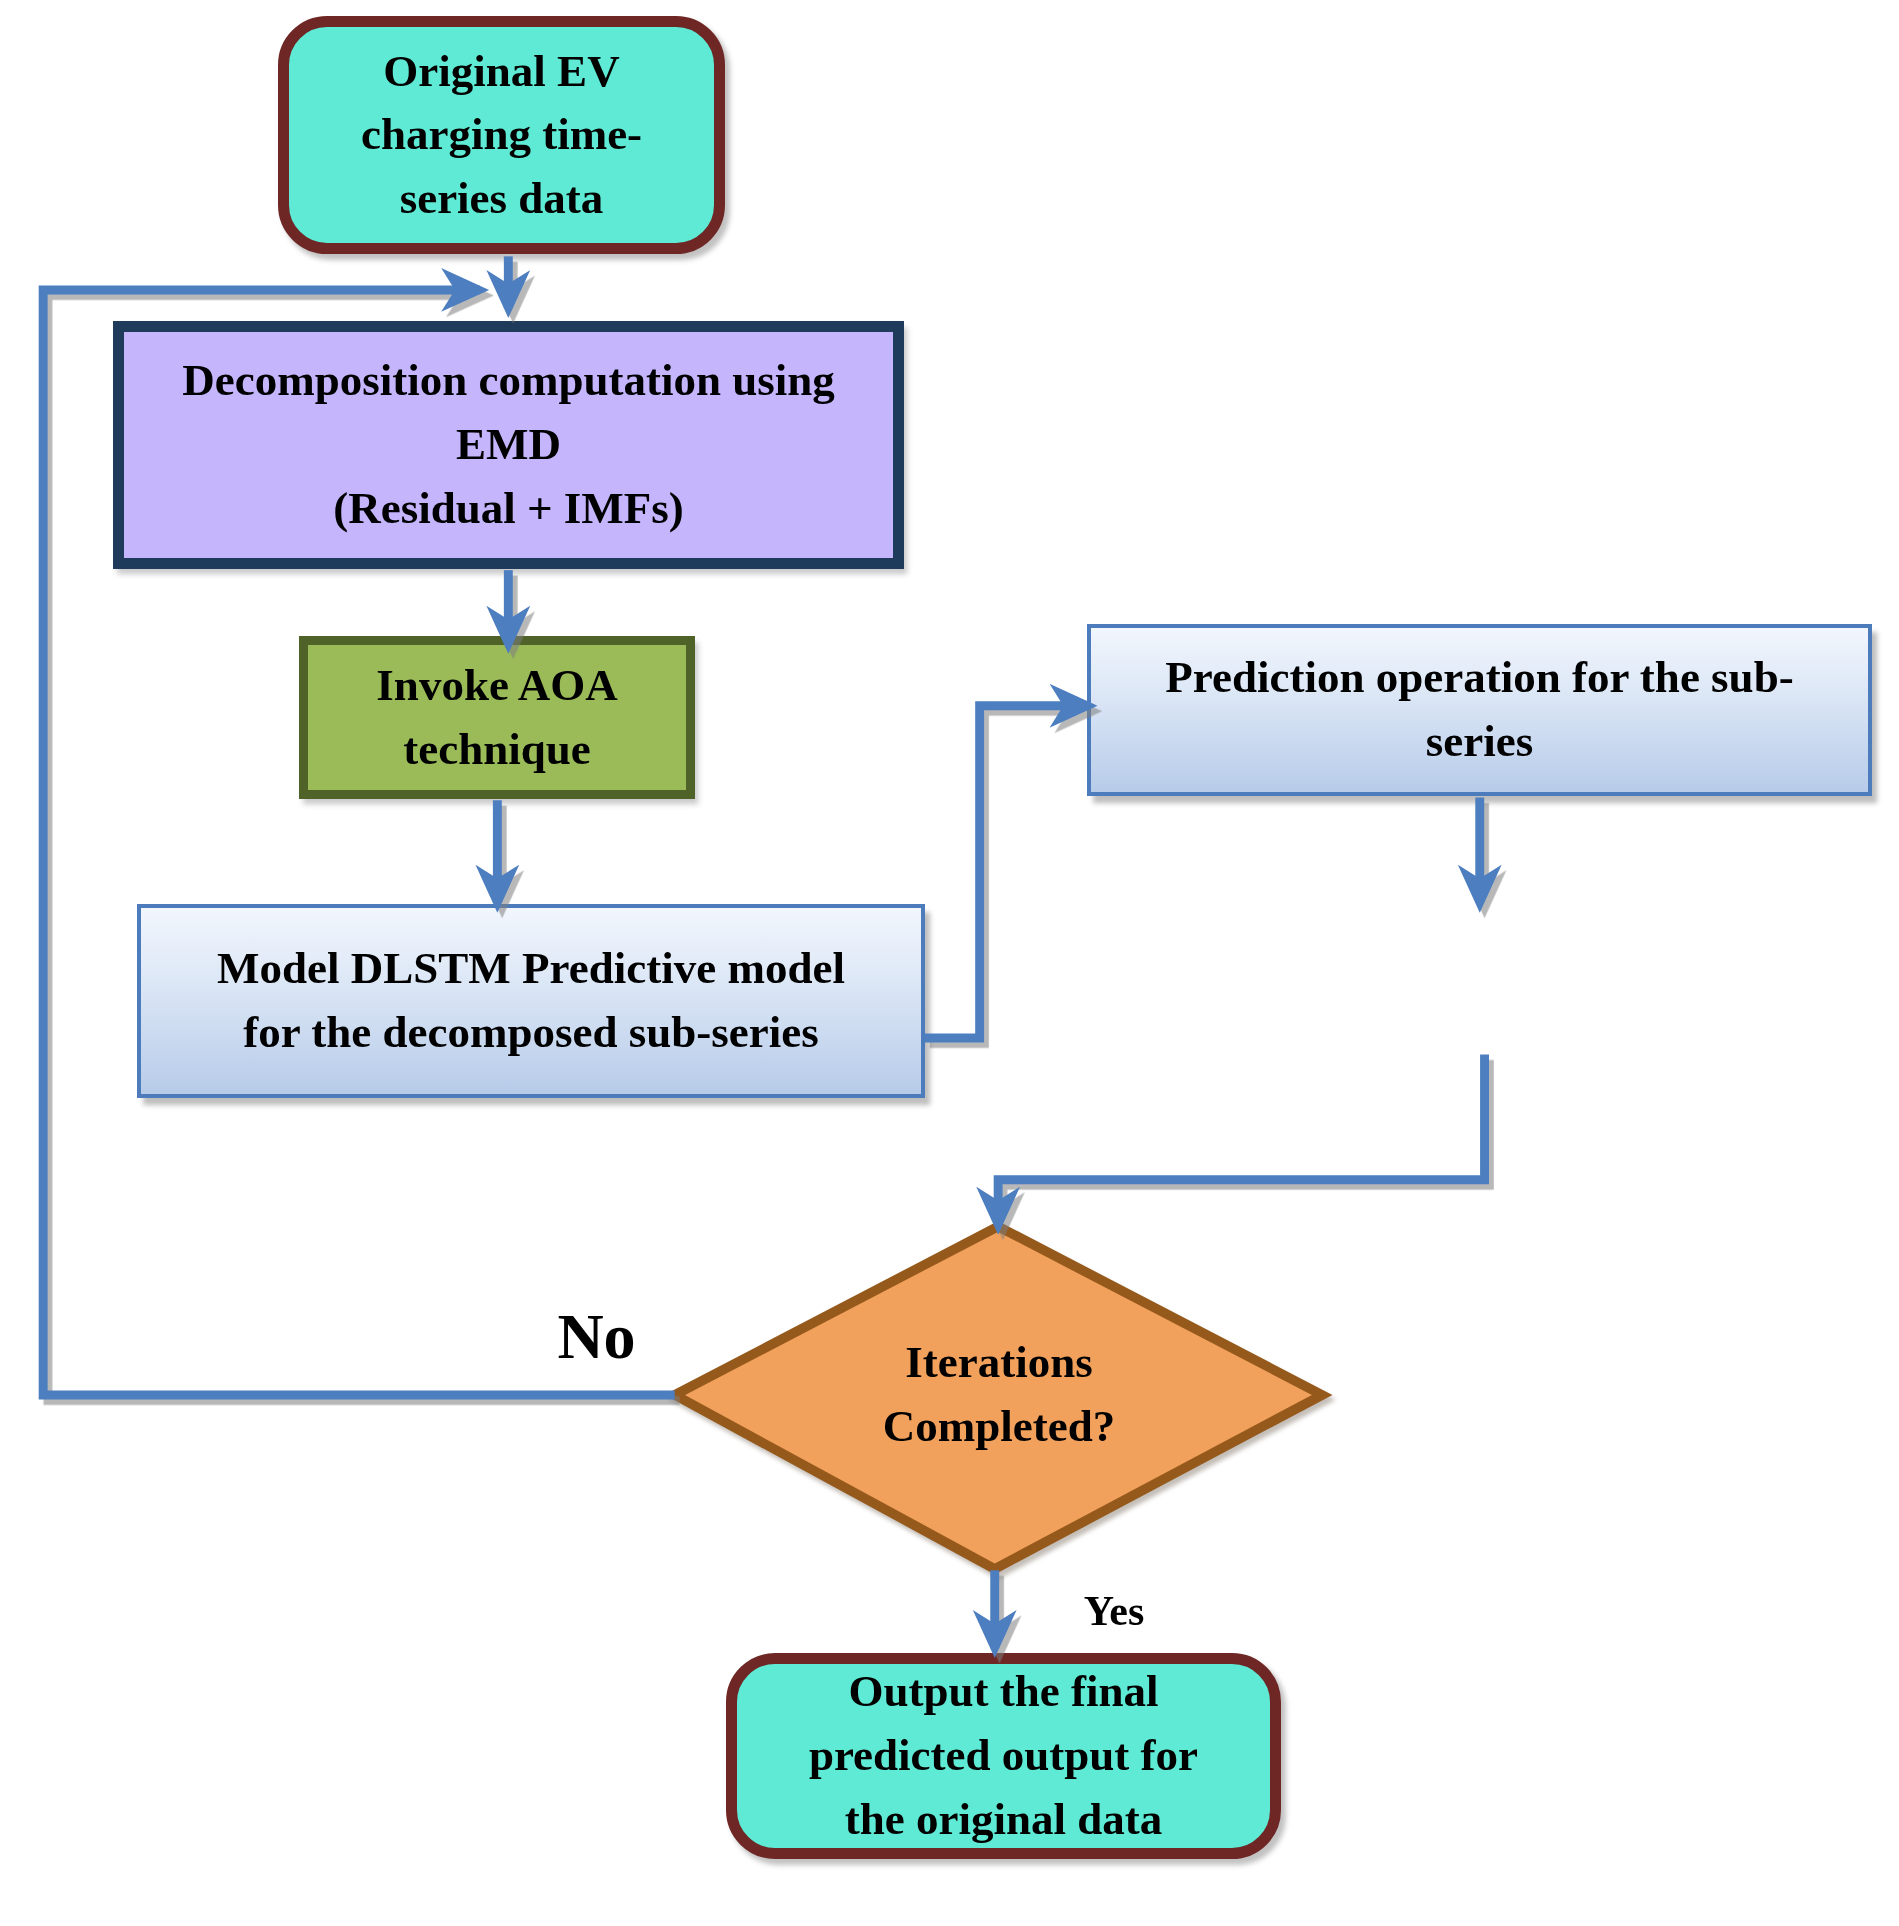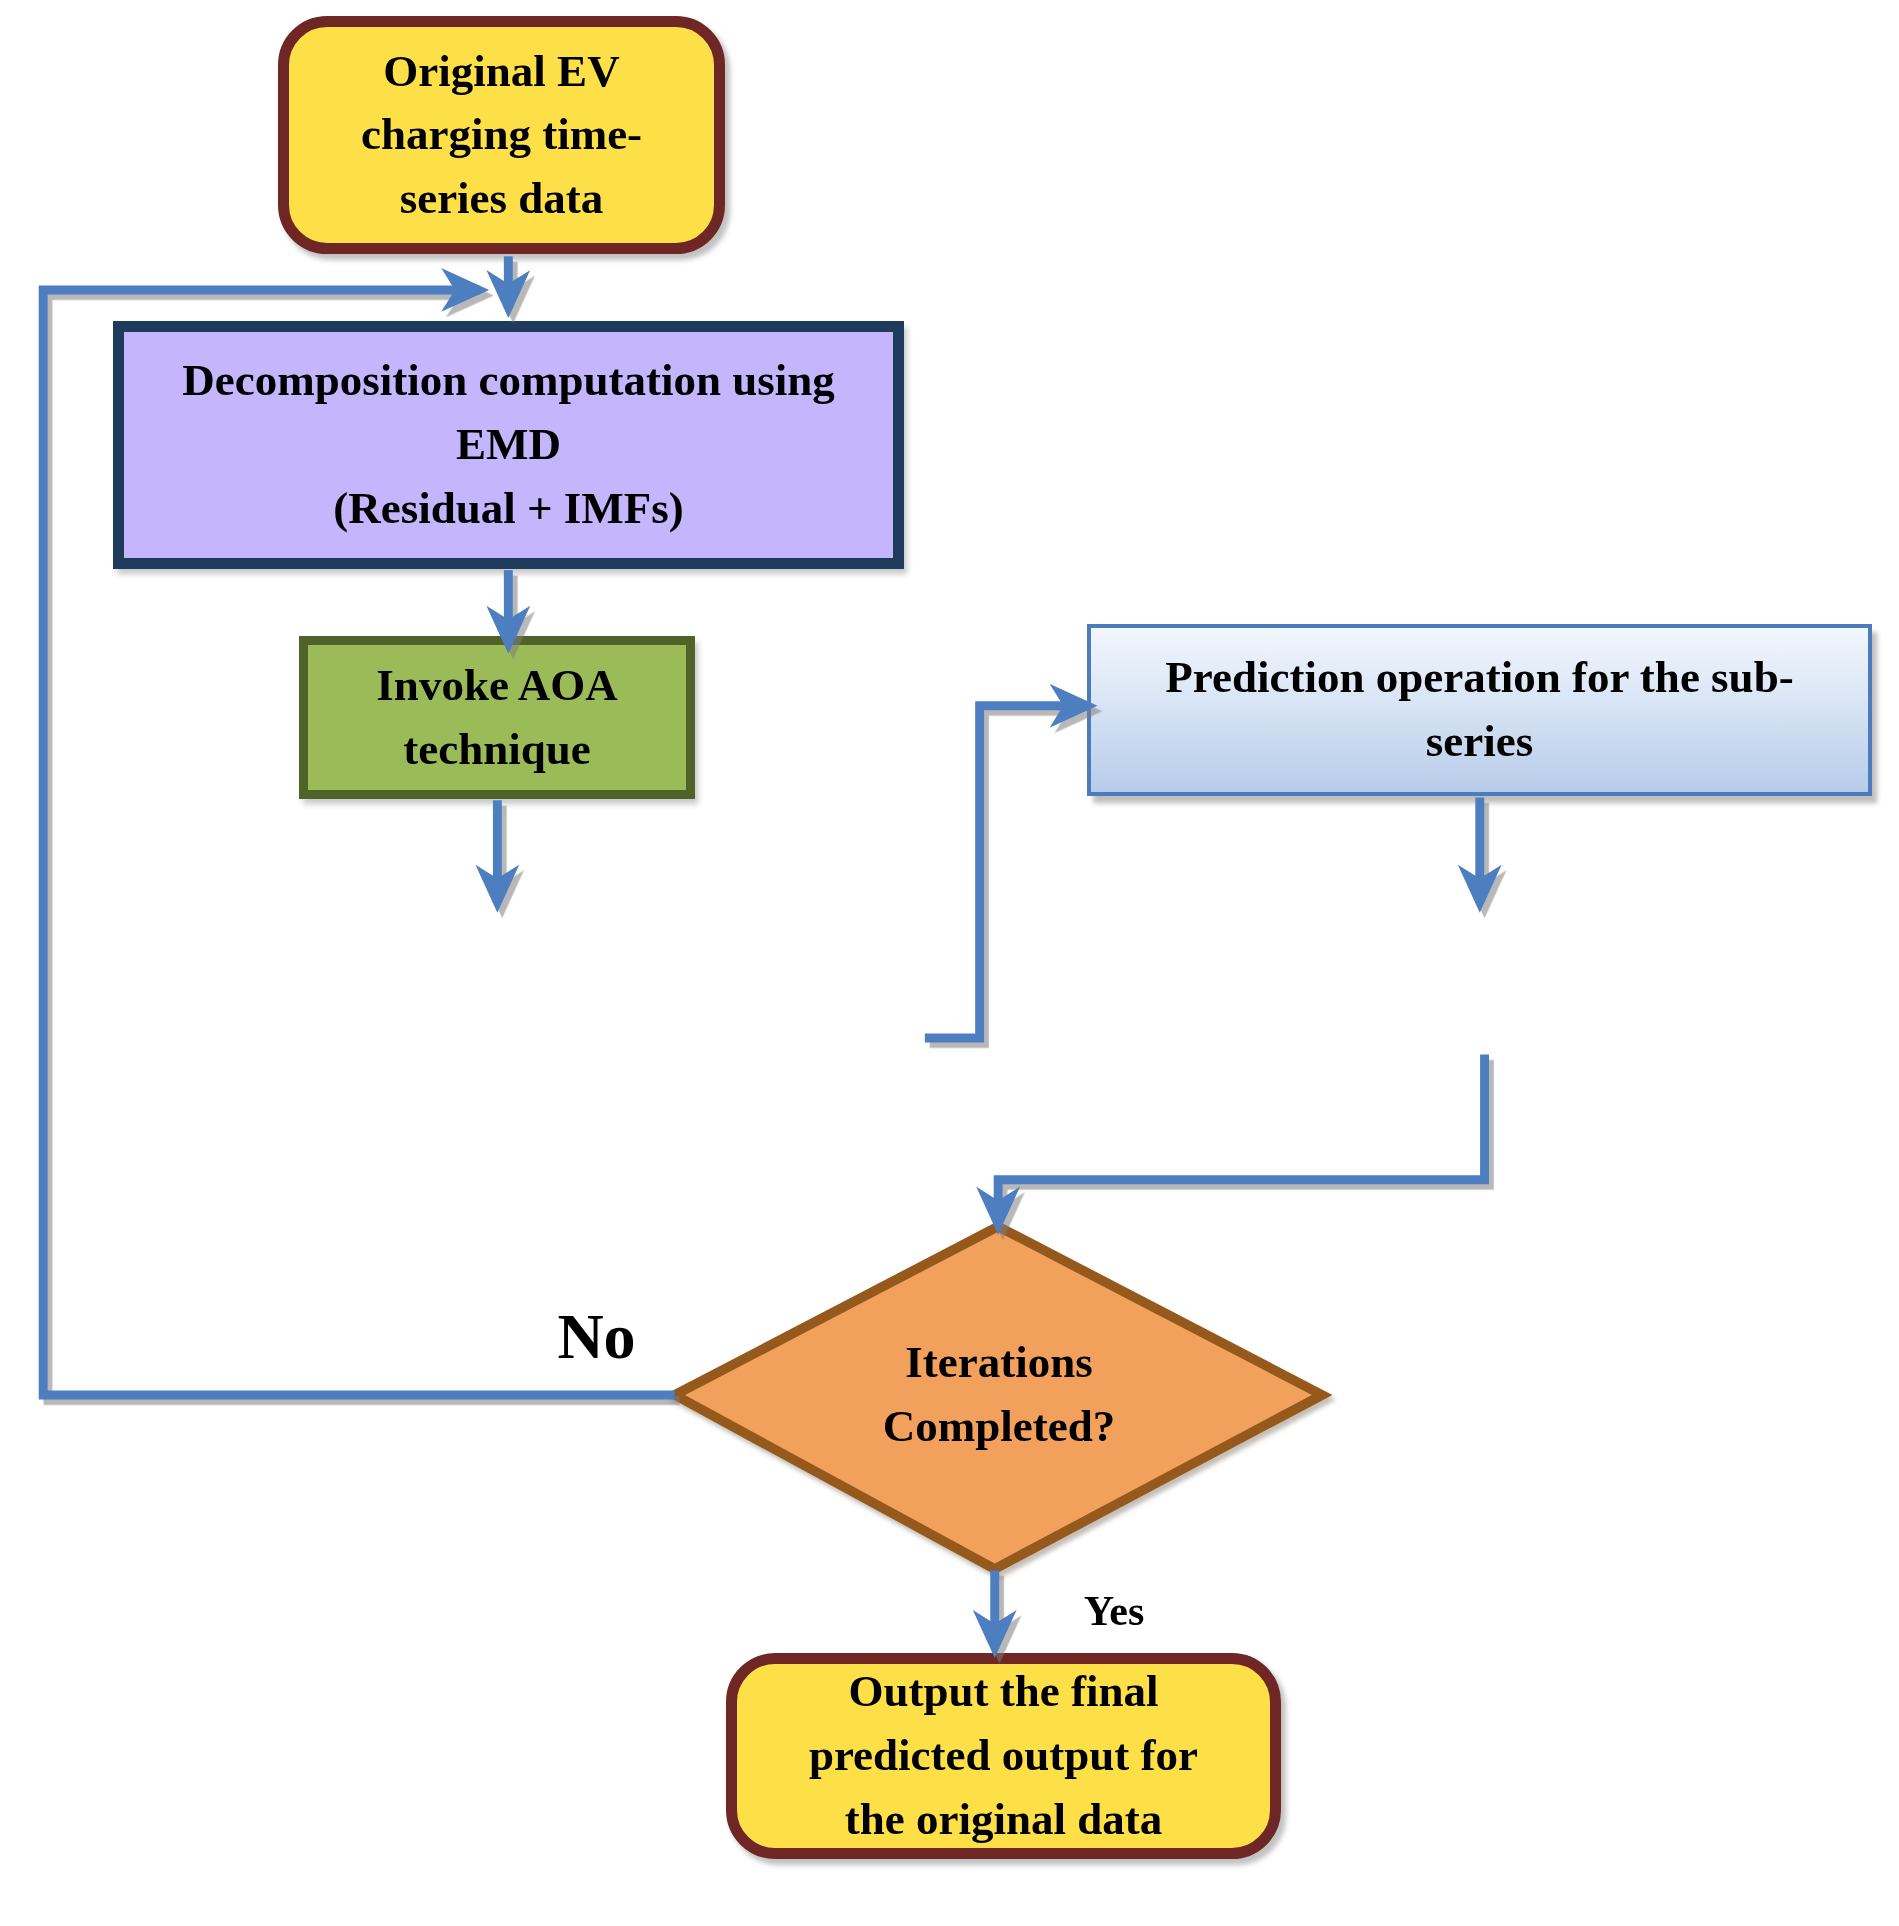--- a/index.html
+++ b/index.html
@@ -19,21 +19,21 @@
     align-items: center;
     justify-content: center;
     text-align: center;
     box-sizing: border-box;
     font-size: 45px;
     line-height: 1.42;
     white-space: pre-line;
     z-index: 1;
   }
   .terminal {
-    background: #fde047;
+    background: #5eead4;
     border: 11px solid #6E2725;
     border-radius: 49px;
     box-shadow: 4.1px 5.5px 5.5px rgba(80, 80, 80, 0.35);
   }
   .proc-dark-blue {
     background: #c4b5fd;
     border: 11px solid #1F3B5C;
     box-shadow: 4.1px 5.5px 5.5px rgba(80, 80, 80, 0.3);
   }
   .proc-green {
@@ -91,20 +91,22 @@
 charging time-
 series data</div>
 
   <div class="node proc-dark-blue" id="node-emd">Decomposition computation using
 EMD
 (Residual + IMFs)</div>
 
   <div class="node proc-green" id="node-aoa">Invoke AOA
 technique</div>
 
+  <div class="node proc-light-blue" id="node-dlstm">Model DLSTM Predictive model
+for the decomposed sub-series</div>
 
   <div class="node proc-light-blue" id="node-predict">Prediction operation for the sub-
 series</div>
 
 
   <div class="node terminal" id="node-output">Output the final
 predicted output for
 the original data</div>
 
   <svg id="connector-layer" width="1899" height="1926" viewBox="0 0 2772 2811">

